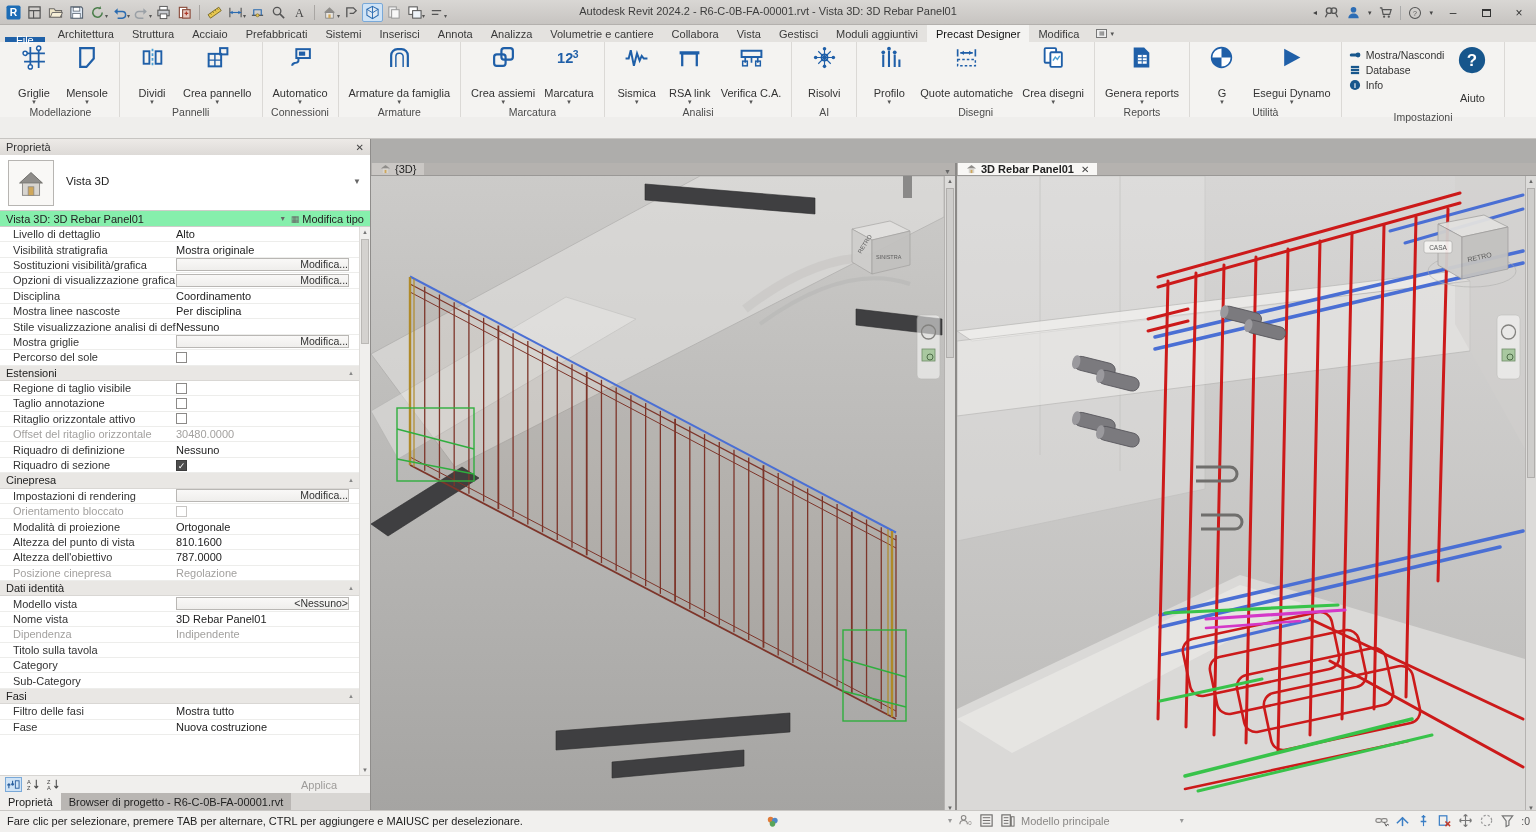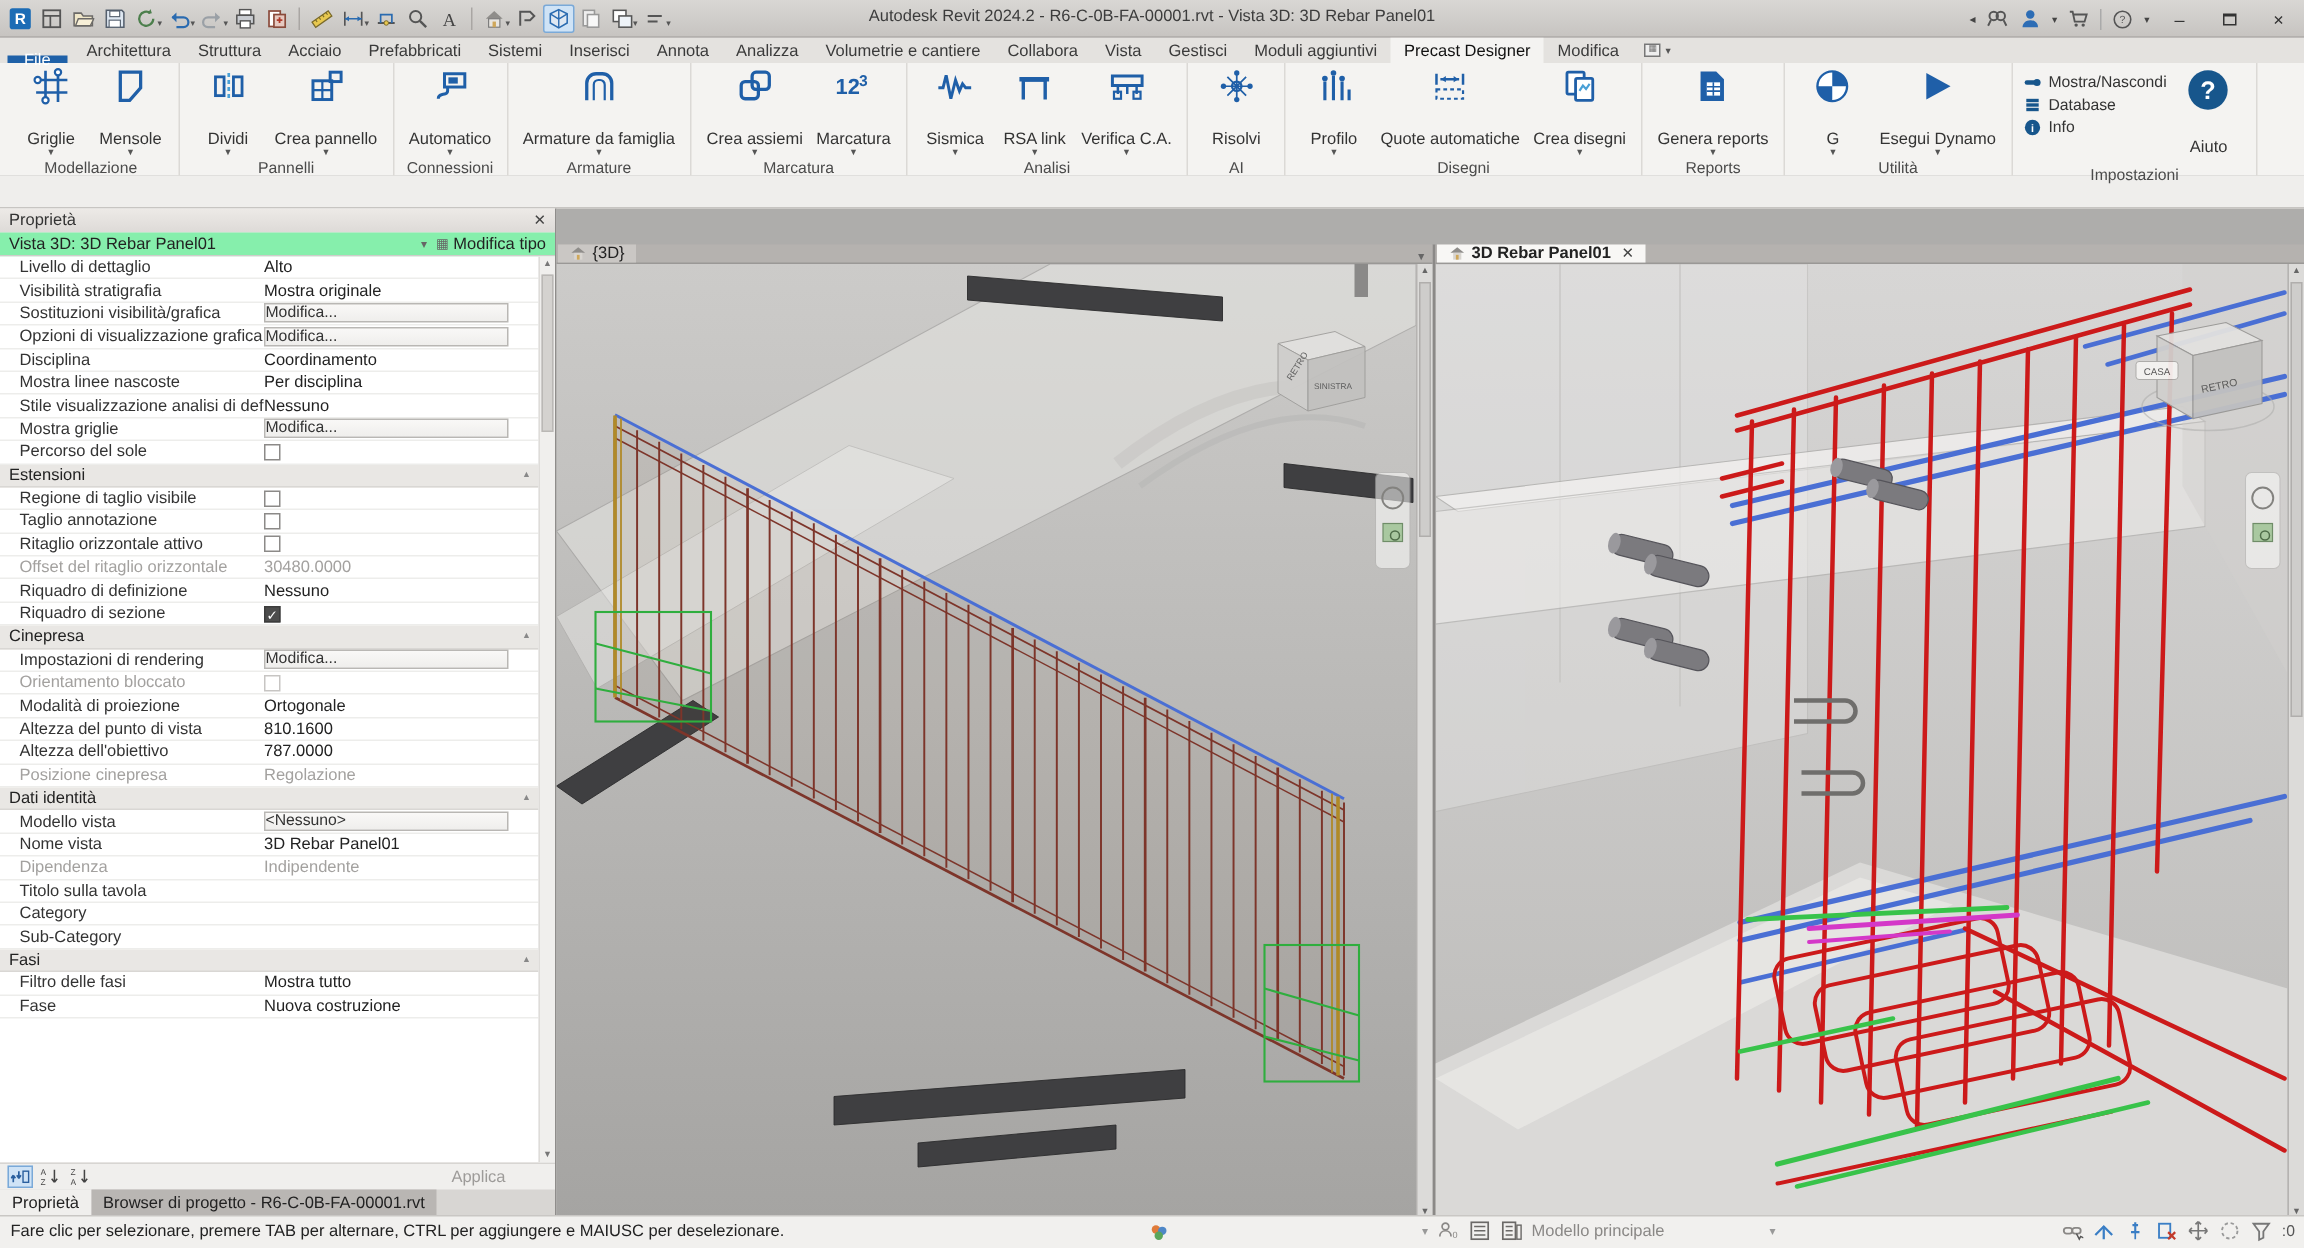--- a/index.html
+++ b/index.html
@@ -65,22 +65,22 @@
   .inst-row .name{flex:0 0 auto;}
   .inst-row .chev{margin-left:auto;font-size:8px;color:#666;padding-right:6px;}
   .inst-row .mt{display:flex;align-items:center;gap:3px;color:#222;}
   .inst-row .mt .g{font-size:9px;color:#666;}
   .gridwrap{flex:1;display:flex;background:#fff;overflow:hidden;}
   .rows{flex:1;}
   .prow{height:15.4px;display:flex;align-items:center;border-bottom:1px solid #ededeb;font-size:11px;}
   .plabel{width:176px;padding-left:13px;color:#333;white-space:nowrap;overflow:hidden;flex:0 0 auto;}
   .plabel.dis,.pval.dis{color:#a3a19f;}
   .pval{flex:1;color:#222;white-space:nowrap;overflow:hidden;}
-  .modbtn{flex:1;margin-right:20px;height:13px;background:linear-gradient(#f9f8f7,#efeeec);border:1px solid #b9b7b4;
-          font-size:10.5px;line-height:11px;text-align:left;color:#333;}
+  .modbtn{flex:1;margin-right:10px;height:13px;background:linear-gradient(#f9f8f7,#efeeec);border:1px solid #b9b7b4;
+          font-size:10.5px;line-height:11px;text-align:right;color:#333;}
   .cb{width:11px;height:11px;border:1px solid #8c8a88;background:#fff;font-size:9px;line-height:10px;text-align:center;color:#fff;}
   .cb.checked{background:#4c4c4c;border-color:#3c3c3c;}
   .cb.dis{border-color:#c7c5c3;}
   .sect{height:15.4px;background:#e9e7e4;border-bottom:1px solid #d9d7d4;display:flex;align-items:center;
         justify-content:space-between;font-size:11px;color:#222;padding:0 5px 0 6px;}
   .sect .arr{font-size:6px;color:#888;}
   .vscroll{width:11px;background:#f0efed;border-left:1px solid #dedcd9;position:relative;flex:0 0 auto;}
   .vscroll .up,.vscroll .dn{position:absolute;left:0;width:100%;text-align:center;font-size:6px;color:#777;}
   .vscroll .up{top:2px;}.vscroll .dn{bottom:2px;}
   .vscroll .thumb{position:absolute;left:1px;width:8px;background:#d4d2cf;border:1px solid #bab8b5;}
@@ -626,20 +626,31 @@
     </div>
   </div>
 <div id="optionsbar"></div>
 
 <div id="main">
 
   <div id="props">
     <div class="props-head">
       <span>Proprietà</span>
       <span class="x">✕</span>
+    </div>
+    <div class="selector">
+      <div class="house-box">
+        <svg viewBox="0 0 40 40" width="38" height="38">
+          <polygon points="8,20 20,9 32,20" fill="#8f8d8a" stroke="#6d6b68" stroke-width="1"></polygon>
+          <rect x="11" y="20" width="18" height="13" fill="#d8d5d0" stroke="#8a8885" stroke-width="1"></rect>
+          <rect x="17" y="24" width="6" height="9" fill="#cfa75a" stroke="#8a8885" stroke-width="0.8"></rect>
+        </svg>
+      </div>
+      <span class="sel-label">Vista 3D</span>
+      <span class="sel-caret">▼</span>
     </div>
     <div class="inst-row">
       <span class="name">Vista 3D: 3D Rebar Panel01</span>
       <span class="chev">▾</span>
       <span class="mt">
         <span class="g">▦</span>
         <span>Modifica tipo</span>
       </span>
     </div>
     <div class="gridwrap">

